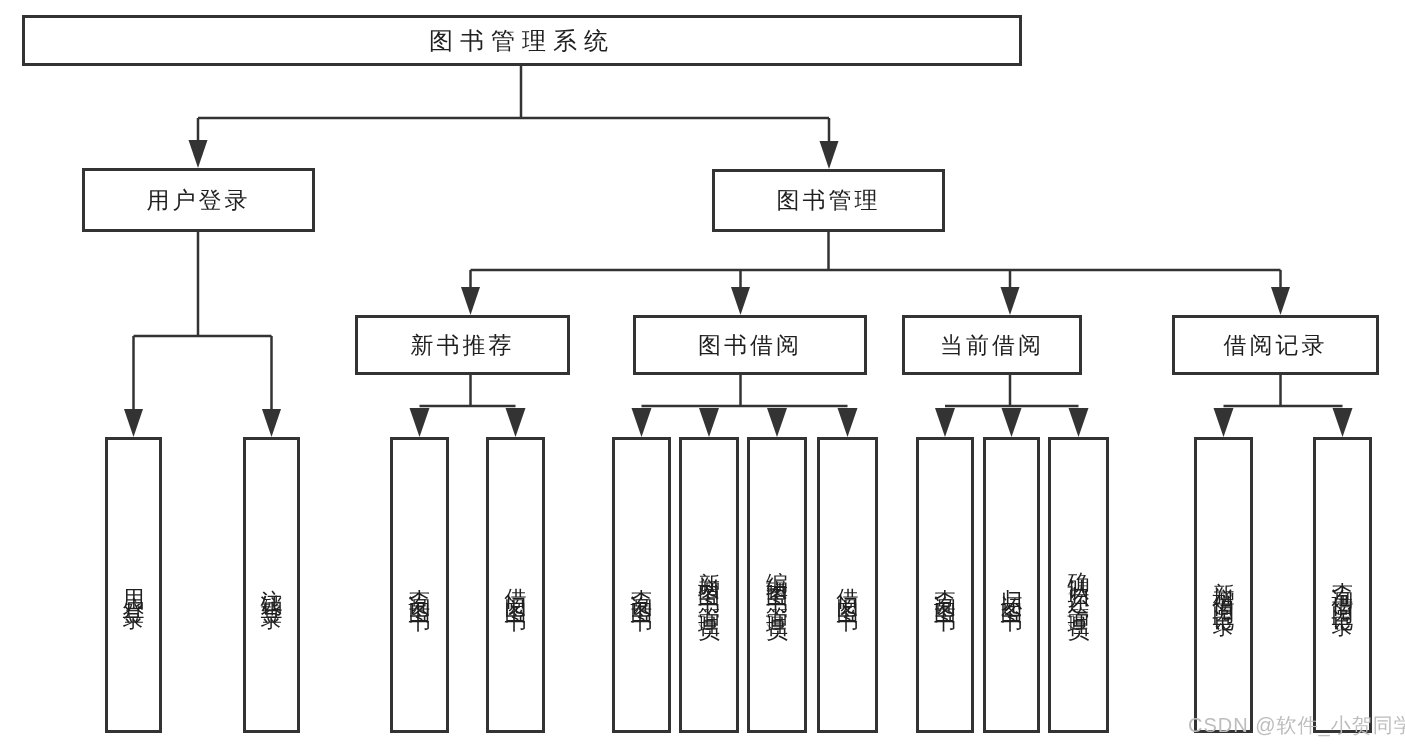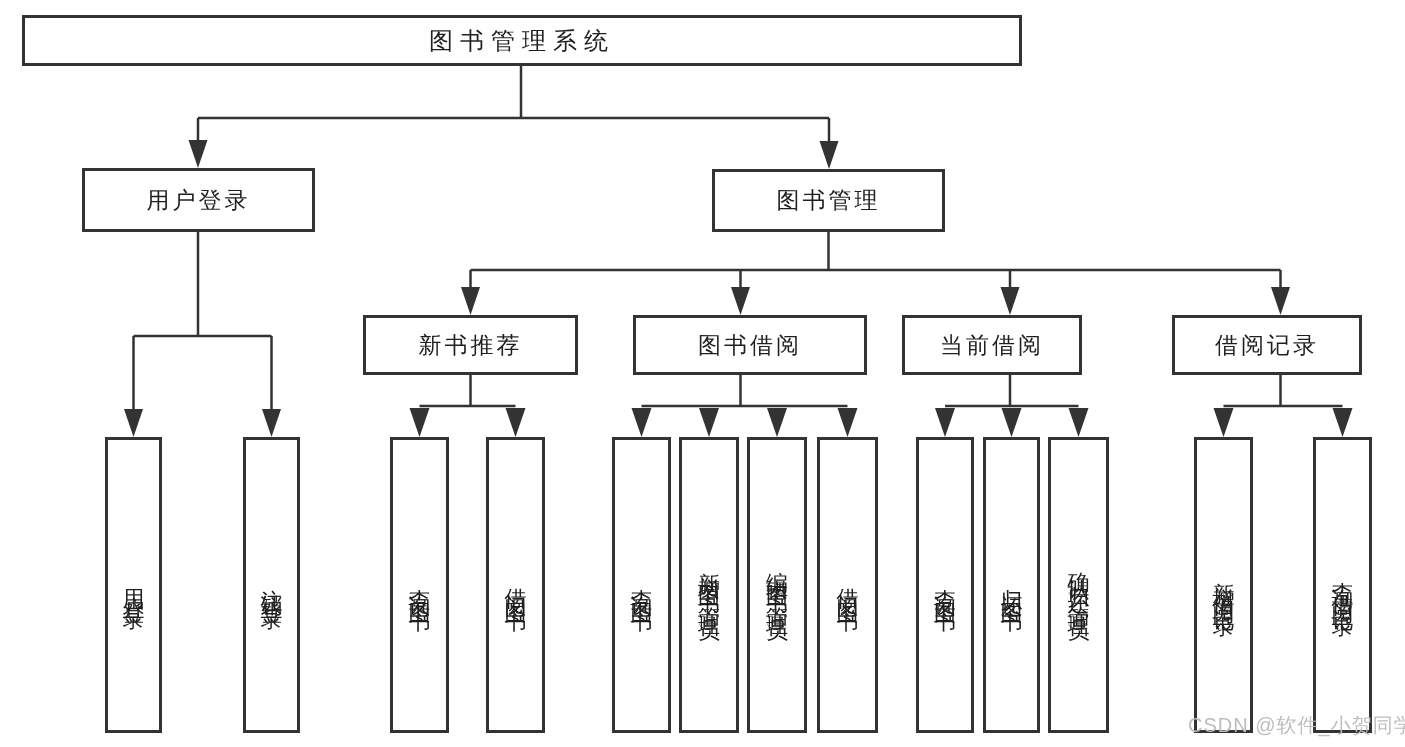--- a/index.html
+++ b/index.html
@@ -134,30 +134,30 @@
     <span class="lbl">图书管理系统</span>
   </div>
 
   <div class="box" style="left:82px;top:168px;width:233px;height:64px">
     <span class="lbl">用户登录</span>
   </div>
   <div class="box" style="left:712px;top:169px;width:233px;height:63px">
     <span class="lbl">图书管理</span>
   </div>
 
-  <div class="box" style="left:363px;top:315px;width:215px;height:60px">
+  <div class="box" style="left:355px;top:315px;width:215px;height:60px">
     <span class="lbl">新书推荐</span>
   </div>
   <div class="box" style="left:633px;top:315px;width:234px;height:60px">
     <span class="lbl">图书借阅</span>
   </div>
   <div class="box" style="left:902px;top:315px;width:180px;height:60px">
     <span class="lbl">当前借阅</span>
   </div>
-  <div class="box" style="left:1172px;top:315px;width:190px;height:60px">
+  <div class="box" style="left:1172px;top:315px;width:207px;height:60px">
     <span class="lbl">借阅记录</span>
   </div>
 
   <div class="box" style="left:105px;top:437px;width:57px;height:296px">
     <span class="vlbl">用户登录</span>
   </div>
   <div class="box" style="left:243px;top:437px;width:57px;height:296px">
     <span class="vlbl">注销登录</span>
   </div>
 

